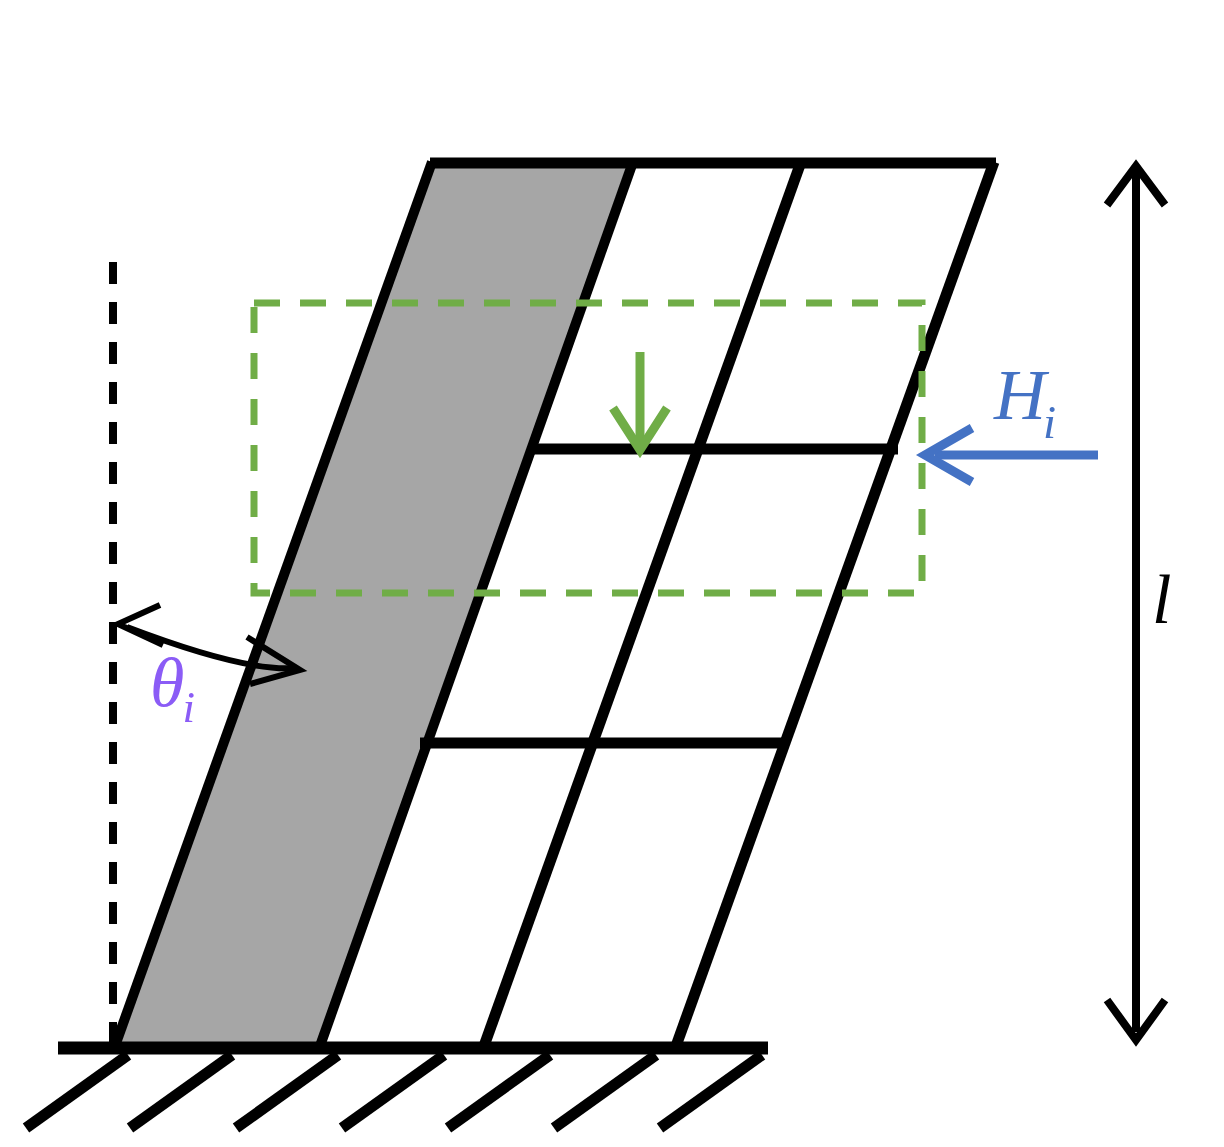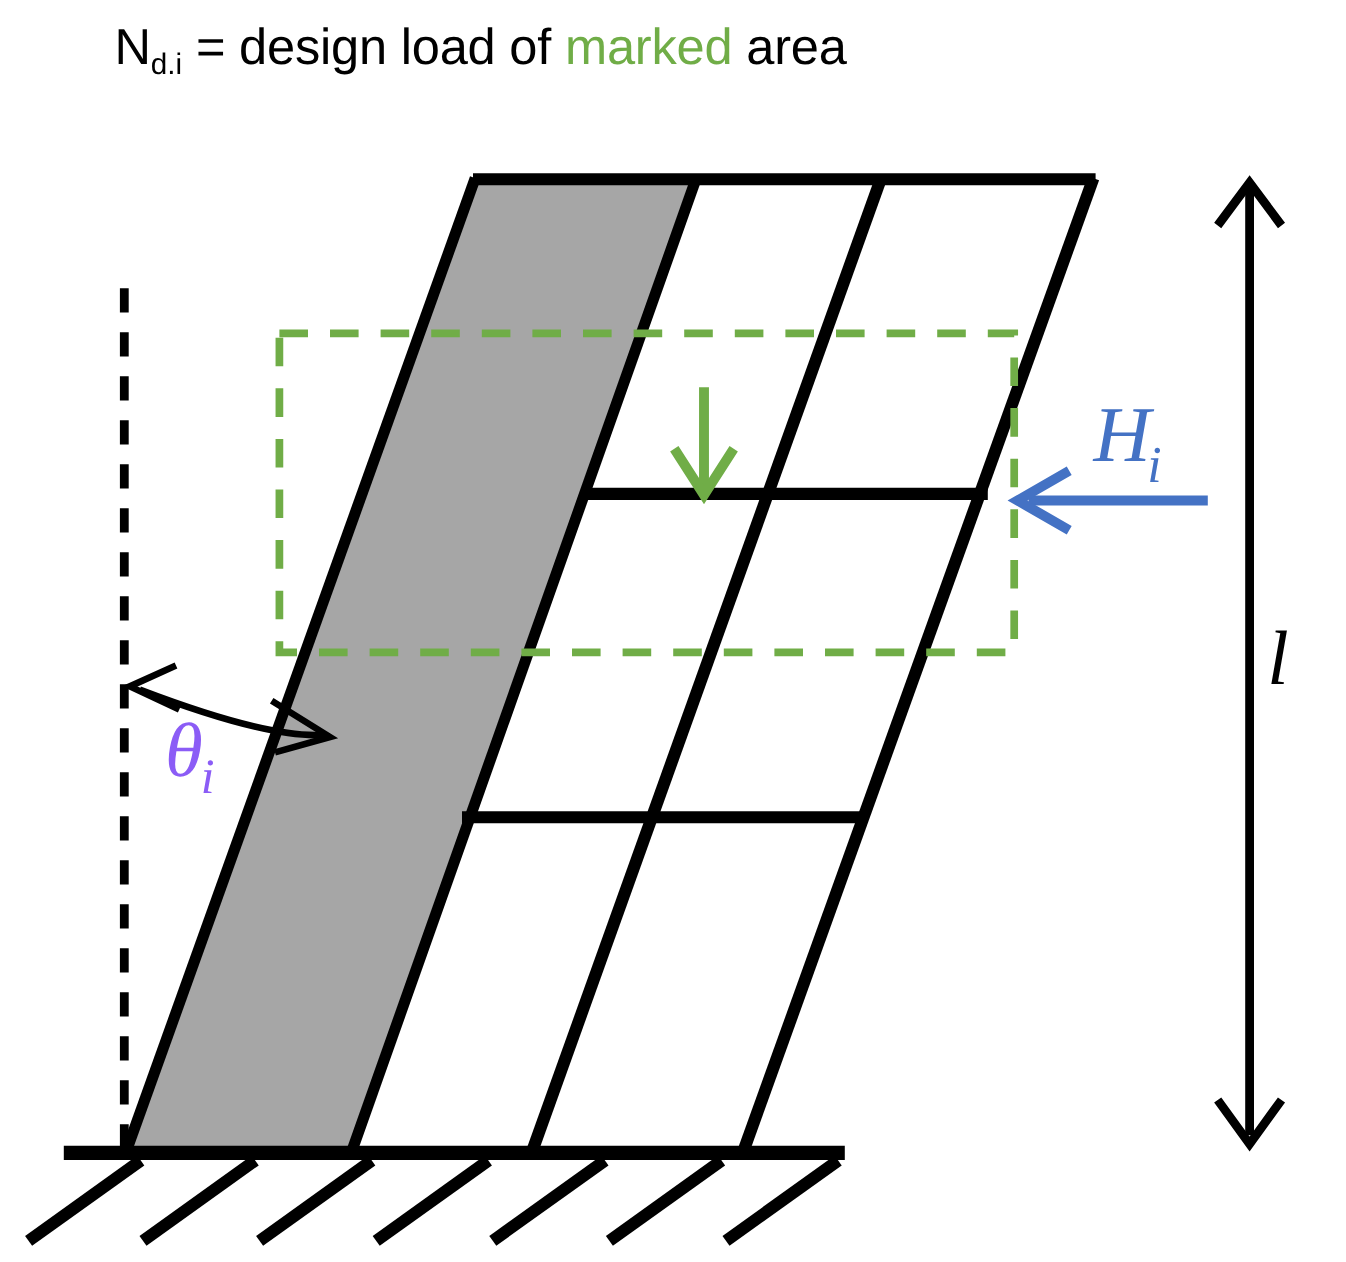--- a/index.html
+++ b/index.html
@@ -159,23 +159,20 @@
     <g>
       <line x1="1136" y1="172" x2="1136" y2="1032" stroke="#000000" stroke-width="8" stroke-linecap="butt"></line>
       <path d="M 1107,205 L 1136,166 L 1165,205" fill="none" stroke="#000000" stroke-width="8" stroke-linecap="butt" stroke-linejoin="miter"></path>
       <path d="M 1107,1000 L 1136,1040 L 1165,1000" fill="none" stroke="#000000" stroke-width="8" stroke-linecap="butt" stroke-linejoin="miter"></path>
     </g>
 
   </svg>
 
   <div class="caption-layer">
 
-    <div id="caption-text">
-      <span>N</span><span class="sub">d.i</span><span> = design load of </span><span class="green-word">marked</span><span> area</span>
-    </div>
 
 
     <div class="math-label" id="label-hi">
       <span>H</span><span class="sub">i</span>
     </div>
 
     <div class="math-label" id="label-theta">
       <span>θ</span><span class="sub">i</span>
     </div>
 

